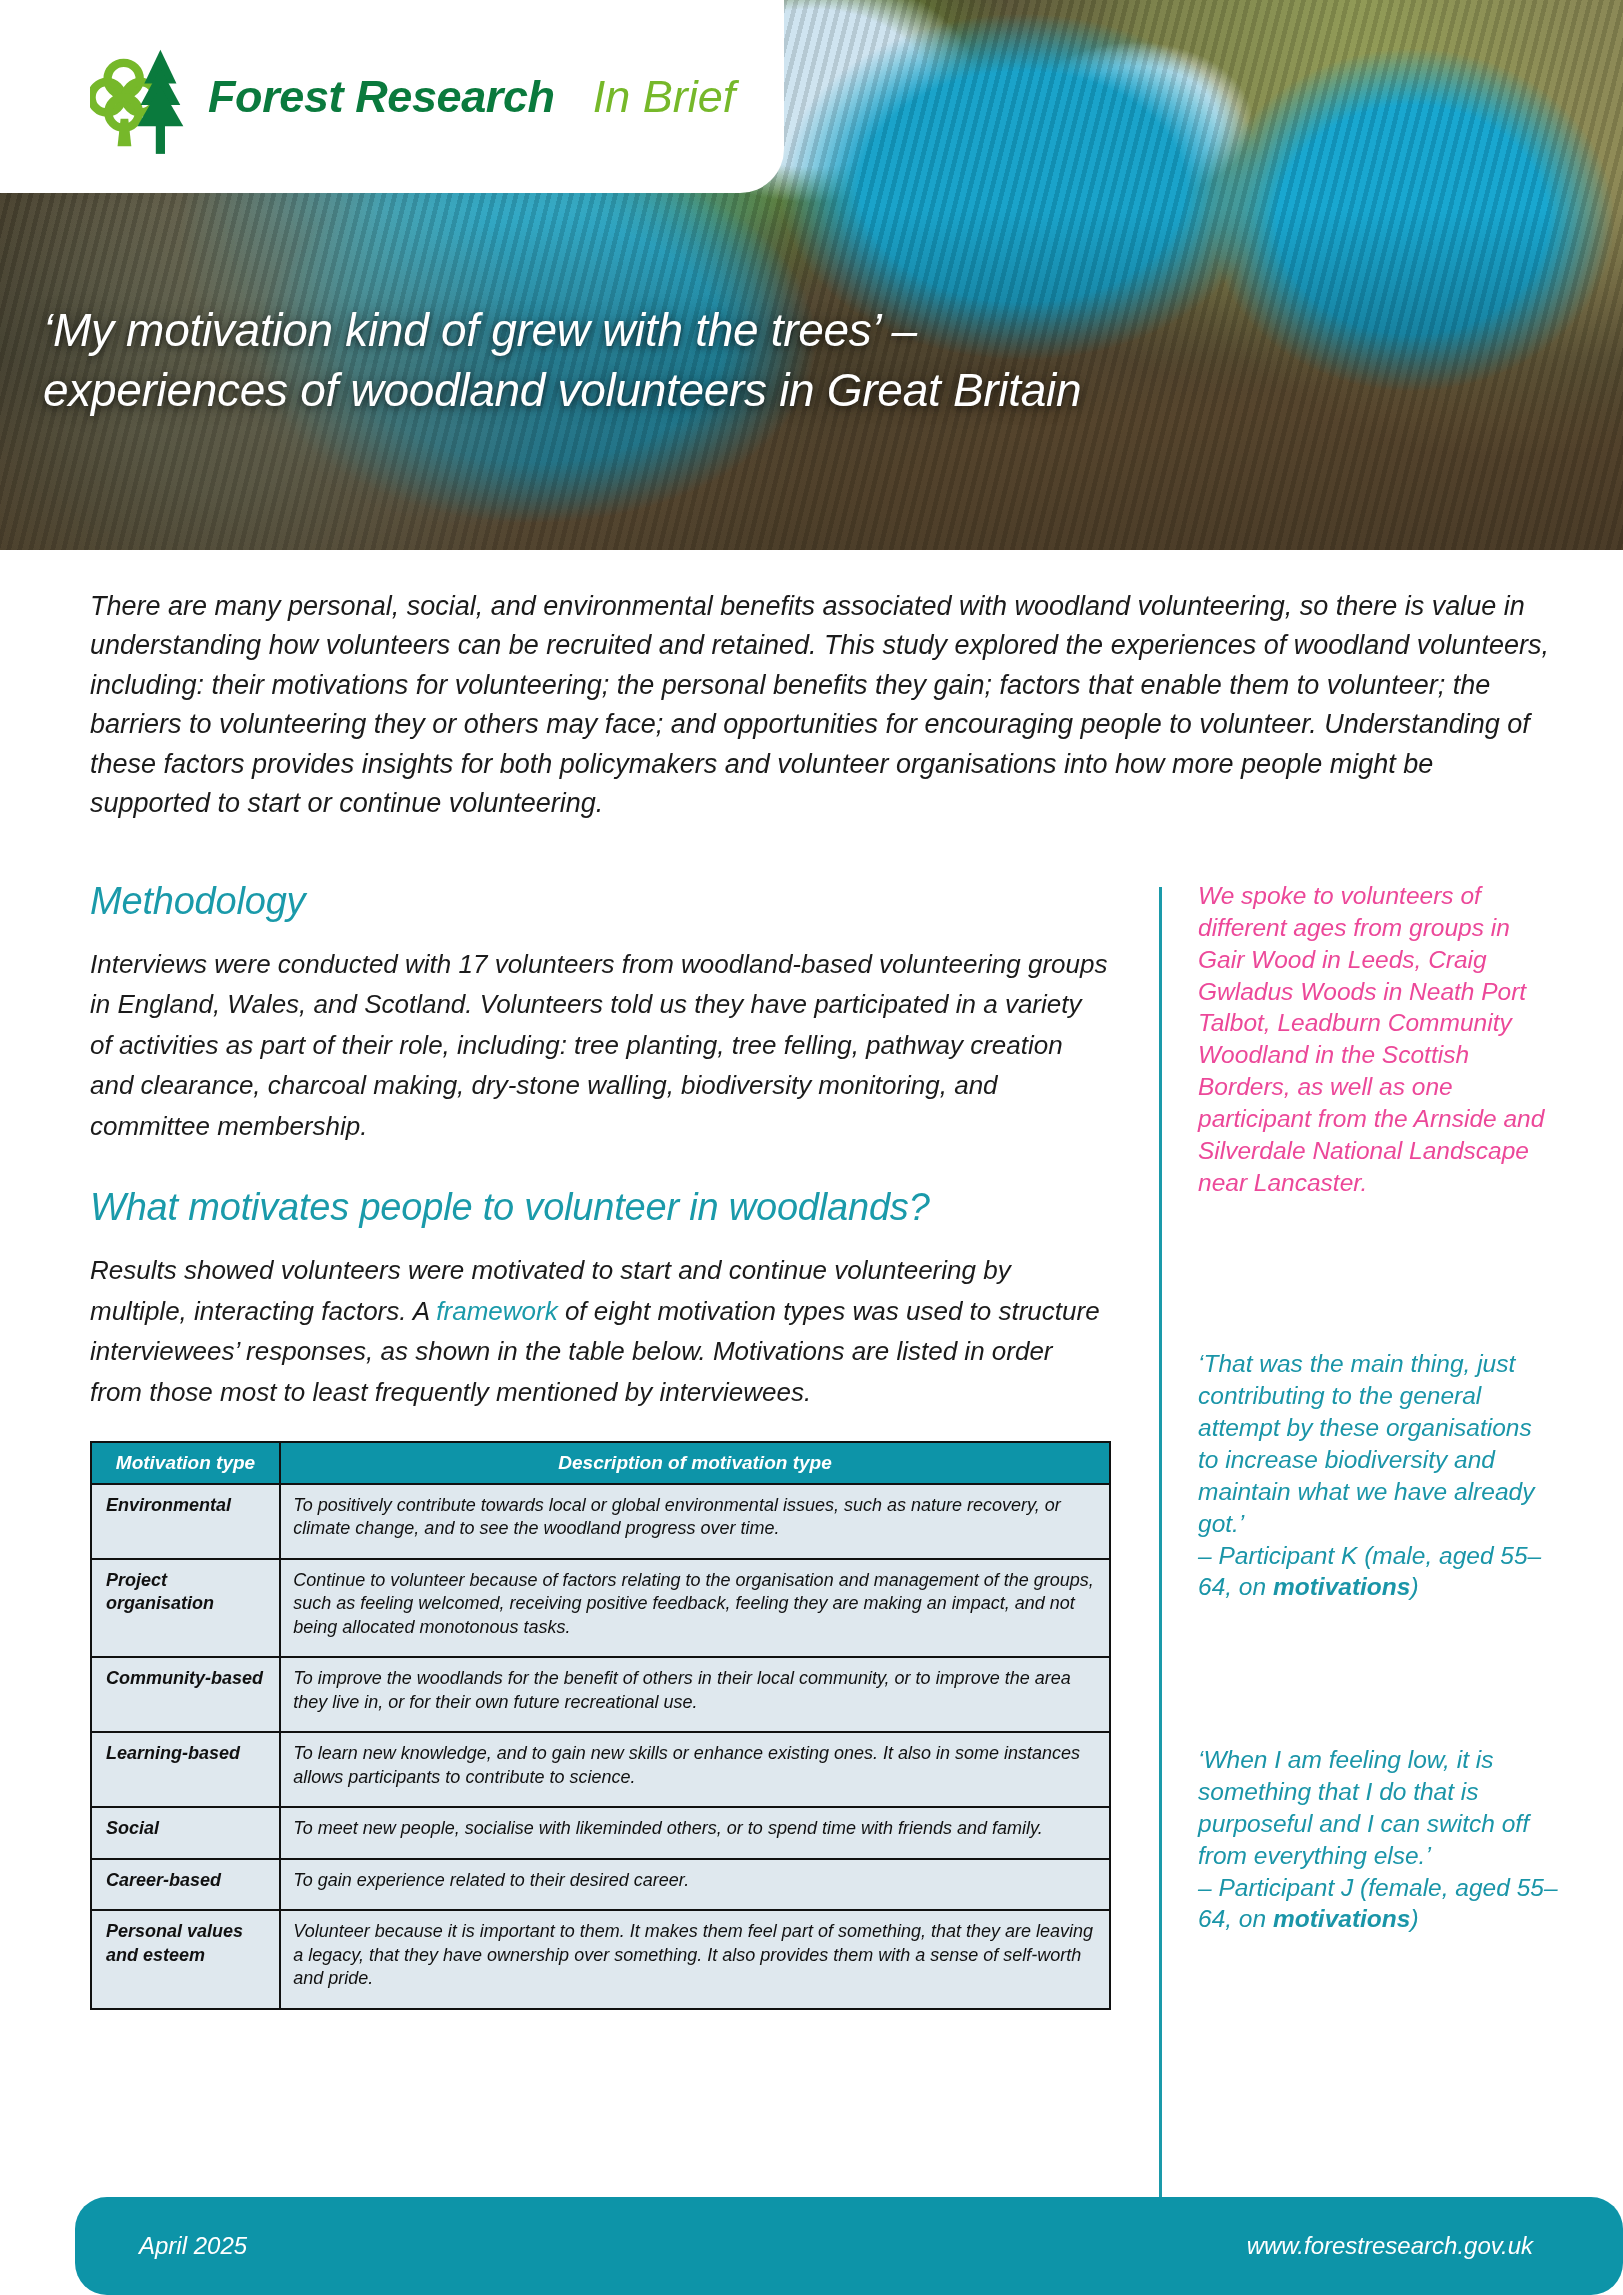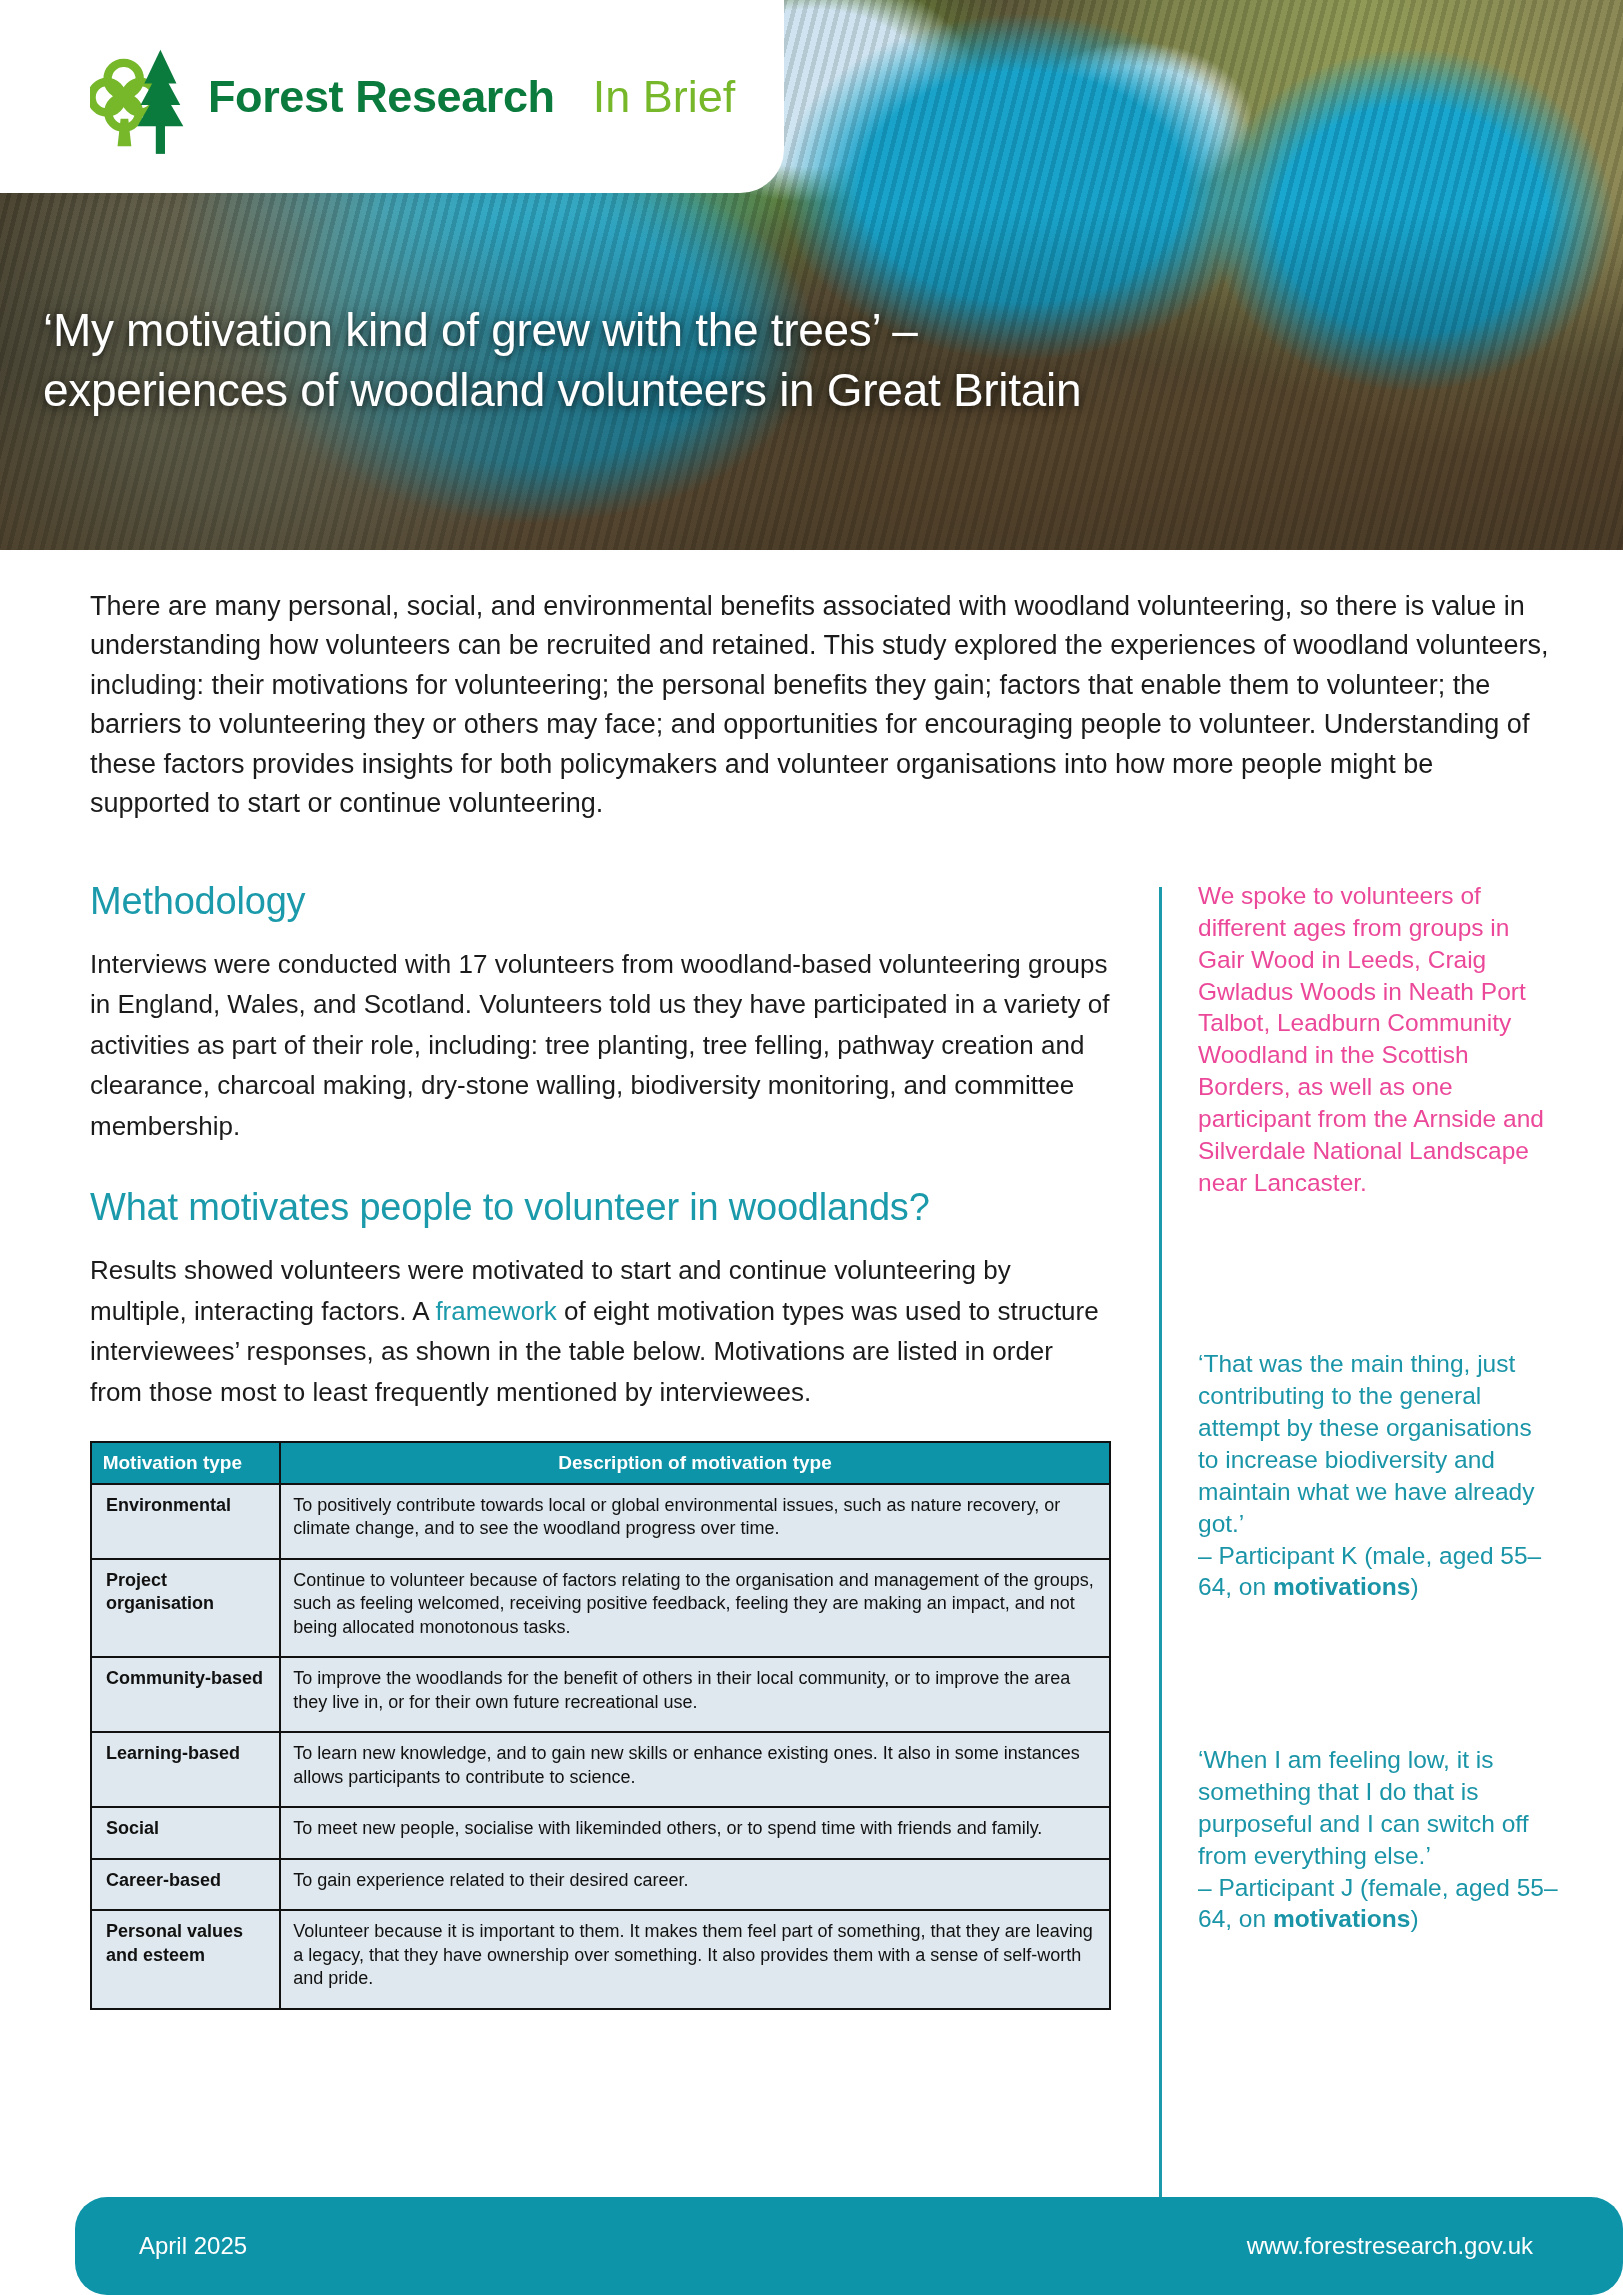--- a/index.html
+++ b/index.html
@@ -2,21 +2,21 @@
 <html style="font-size:12.3px"><head>
 <meta charset="utf-8">
 <style>
   * { box-sizing: border-box; margin: 0; padding: 0; }
   html, body {
     width: 1623px; height: 2295px;
     background: #ffffff;
     font-family: "Liberation Sans", sans-serif;
     overflow: hidden;
   }
-  .page { position: relative; width: 1623px; height: 2295px; background: #fff; }
+  .page { position: relative; width: 1623px; height: 2295px; background: #fff; font-style: italic; }
 
   
   .hero {
     position: absolute; left: 0; top: 0; width: 1623px; height: 550px;
     overflow: hidden;
     background: #241f1c;
   }
   .hero-photo {
     position: absolute; inset: 0;
     background:
@@ -111,21 +111,21 @@
     width: 1021px; border-collapse: collapse; margin-top: 29px;
     table-layout: fixed; border: 2.3px solid #111;
   }
   table.motiv col.c1 { width: 189px; }
   table.motiv thead th {
     background: #0d94a8; color: #ffffff;
     font-size: 19px; font-weight: 700;
     padding: 8.4px 10.7px; border: 2.3px solid #111;
     line-height: 1.2;
   }
-  table.motiv thead th.th1 { text-align: left; }
+  table.motiv thead th.th1 { text-align: center; }
   table.motiv thead th.th2 { text-align: center; }
   table.motiv td {
     background: #dfe8ee; border: 2.3px solid #111;
     vertical-align: top; padding: 9.2px 10.7px 17px 10.7px;
     font-size: 18px; line-height: 1.30; color: #111;
   }
   table.motiv td.type { font-weight: 700; padding-left: 14px; }
   table.motiv td.desc { padding-left: 12.3px; }
 
   

